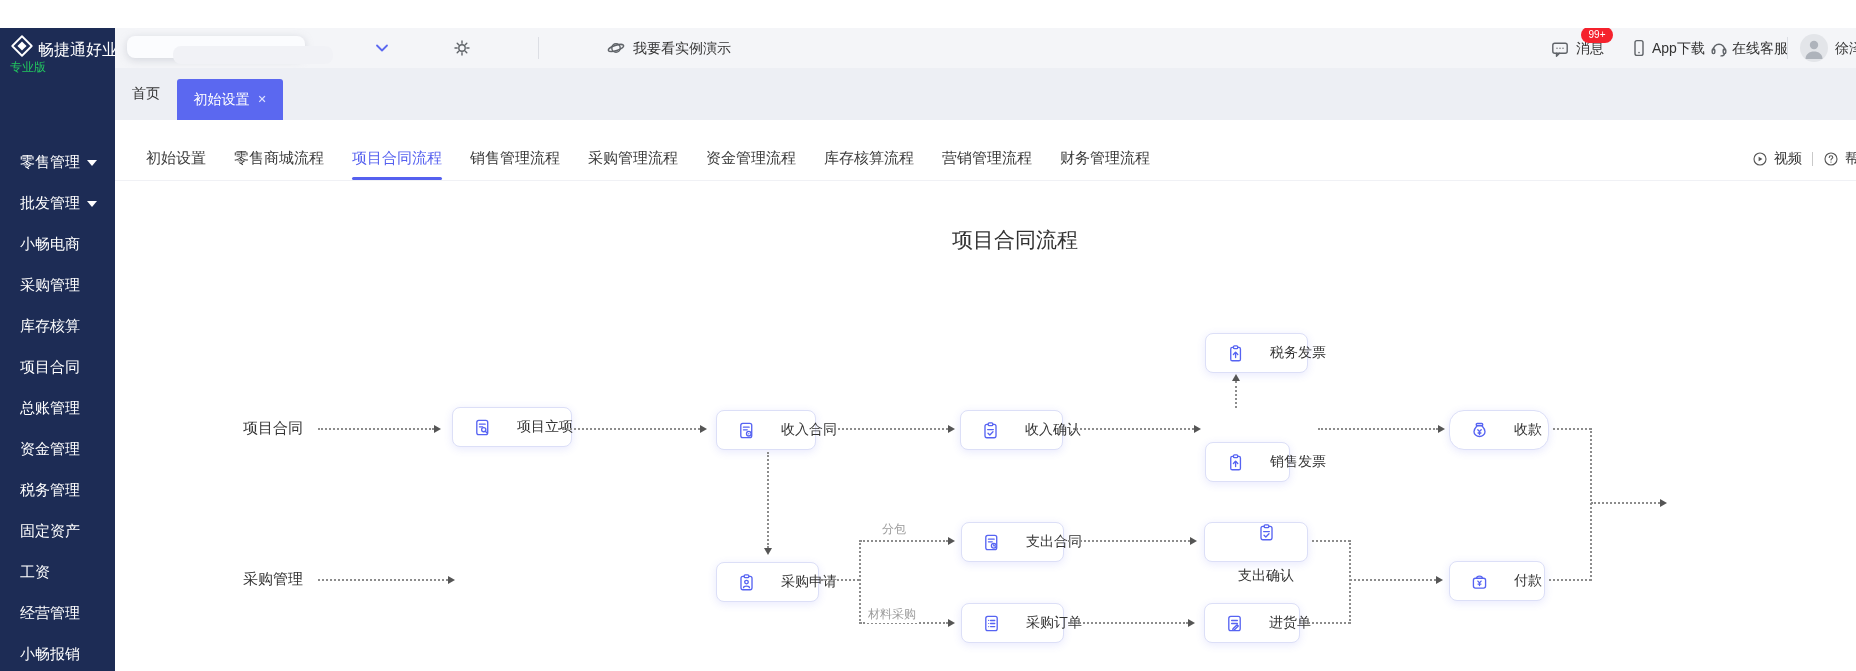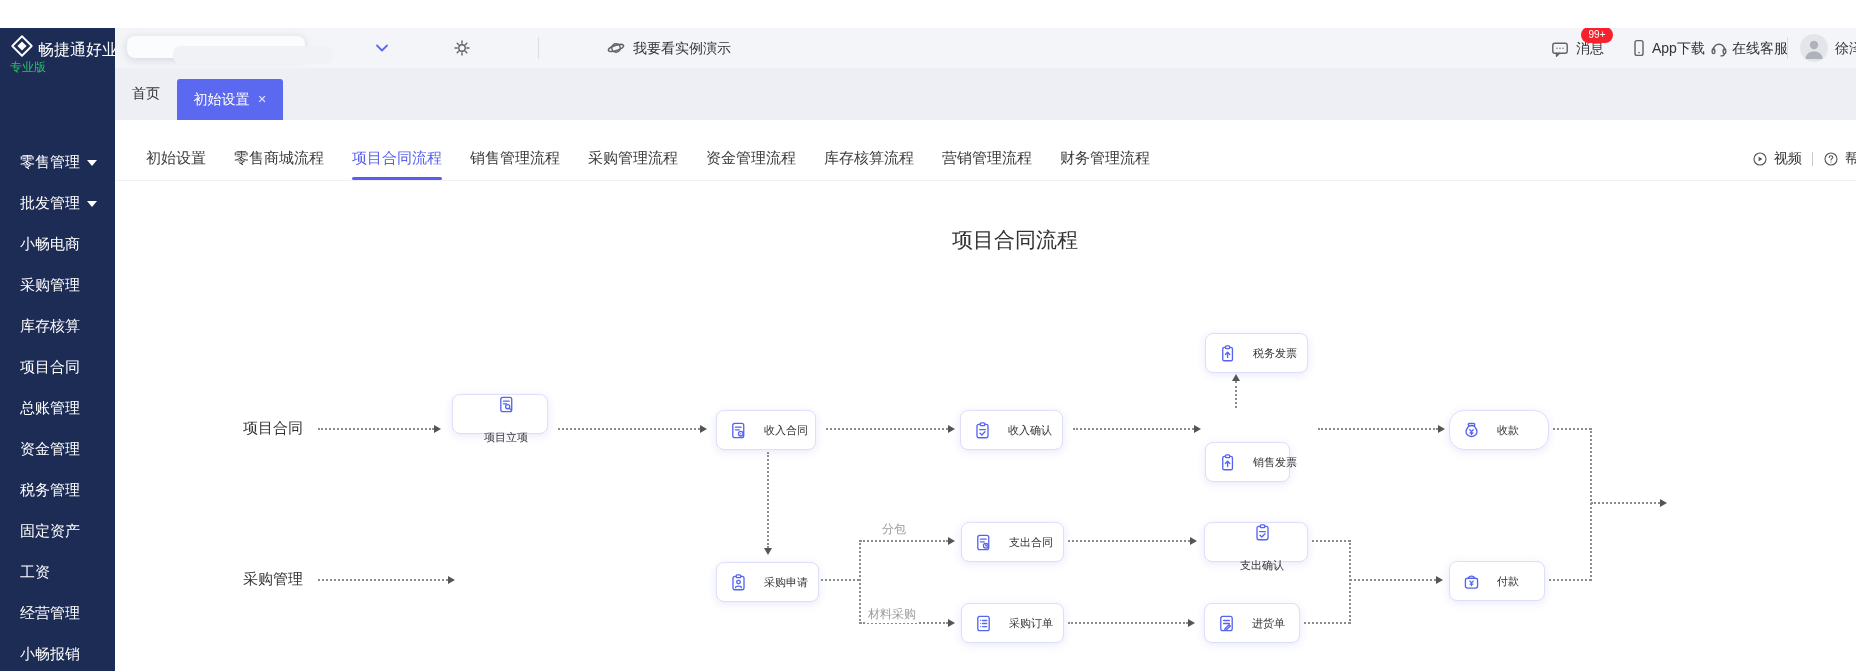--- a/index.html
+++ b/index.html
@@ -43,21 +43,21 @@
   .subtab.active { color:#5560ef; }
   .subtab.active::after { content:""; position:absolute; left:0; right:0; bottom:0; height:3px; background:#5560ef; border-radius:2px; }
   .subbar-line { left:115px; top:180px; width:1741px; height:1px; background:#f0f1f5; }
   .helpcluster { left:1752px; top:148px; height:22px; display:flex; align-items:center; gap:6px; font-size:14px; color:#333; white-space:nowrap; }
   .helpcluster .sep { width:1px; height:14px; background:#c9c9c9; margin:0 4px; }
   .hc-icon { width:16px; height:16px; color:#555; }
 
   
   .flow-title { left:895px; top:226px; width:240px; text-align:center; font-size:21px; font-weight:500; color:#333; }
   .lane-label { font-size:15px; color:#333; white-space:nowrap; }
-  .node { position:absolute; height:40px; background:#fff; border:1px solid #dcdff7; border-radius:8px; box-shadow:0 2px 8px rgba(90,100,240,.14); display:flex; align-items:center; gap:16px; padding-left:12px; font-size:11px; color:#333; cursor:pointer; white-space:nowrap; }
+  .node { position:absolute; height:40px; background:#fff; border:1px solid #dcdff7; border-radius:8px; box-shadow:0 2px 8px rgba(90,100,240,.14); display:flex; align-items:center; gap:25px; padding-left:20px; font-size:14px; color:#333; cursor:pointer; white-space:nowrap; }
   .node .nicon { width:19px; height:19px; color:#5663f2; flex:none; display:inline-flex; }
   .hline { position:absolute; border-top:2px dotted #8c8c8c; }
   .vline { position:absolute; border-left:2px dotted #8c8c8c; }
   .ah-r { position:absolute; width:0; height:0; border-top:4px solid transparent; border-bottom:4px solid transparent; border-left:7px solid #555; }
   .ah-u { position:absolute; width:0; height:0; border-left:4px solid transparent; border-right:4px solid transparent; border-bottom:7px solid #555; }
   .ah-d { position:absolute; width:0; height:0; border-left:4px solid transparent; border-right:4px solid transparent; border-top:7px solid #555; }
   .branch-label { position:absolute; font-size:12px; color:#9b9b9b; background:#fff; padding:0 2px; white-space:nowrap; }
   svg { display:block; }
 </style>
 </head>
@@ -224,21 +224,21 @@
         </svg>
       </span>
     <span>帮助</span>
   </div>
 
   <div class="abs flow-title">项目合同流程</div>
 
   <span class="abs lane-label" style="left:243px; top:419px;">项目合同</span>
   <span class="abs lane-label" style="left:243px; top:570px;">采购管理</span>
 
-  <div class="node" style="left:452px; top:394px; width:96px;flex-direction:column;">
+  <div class="node" style="left:452px; top:407px; width:120px;">
       <span class="nicon">
         <svg width="100%" height="100%" viewBox="0 0 20 20" fill="none" stroke="currentColor" stroke-width="1.4" stroke-linecap="round" stroke-linejoin="round">
           <rect x="4" y="2.5" width="11.5" height="15" rx="2"></rect>
           <path d="M6.8 6.5h6M6.8 9.3h3.4"></path>
           <circle cx="11.3" cy="12.3" r="2.2"></circle>
           <path d="M12.9 13.9l1.7 1.7"></path>
         </svg>
       </span>
       <span>项目立项</span>
     </div>

